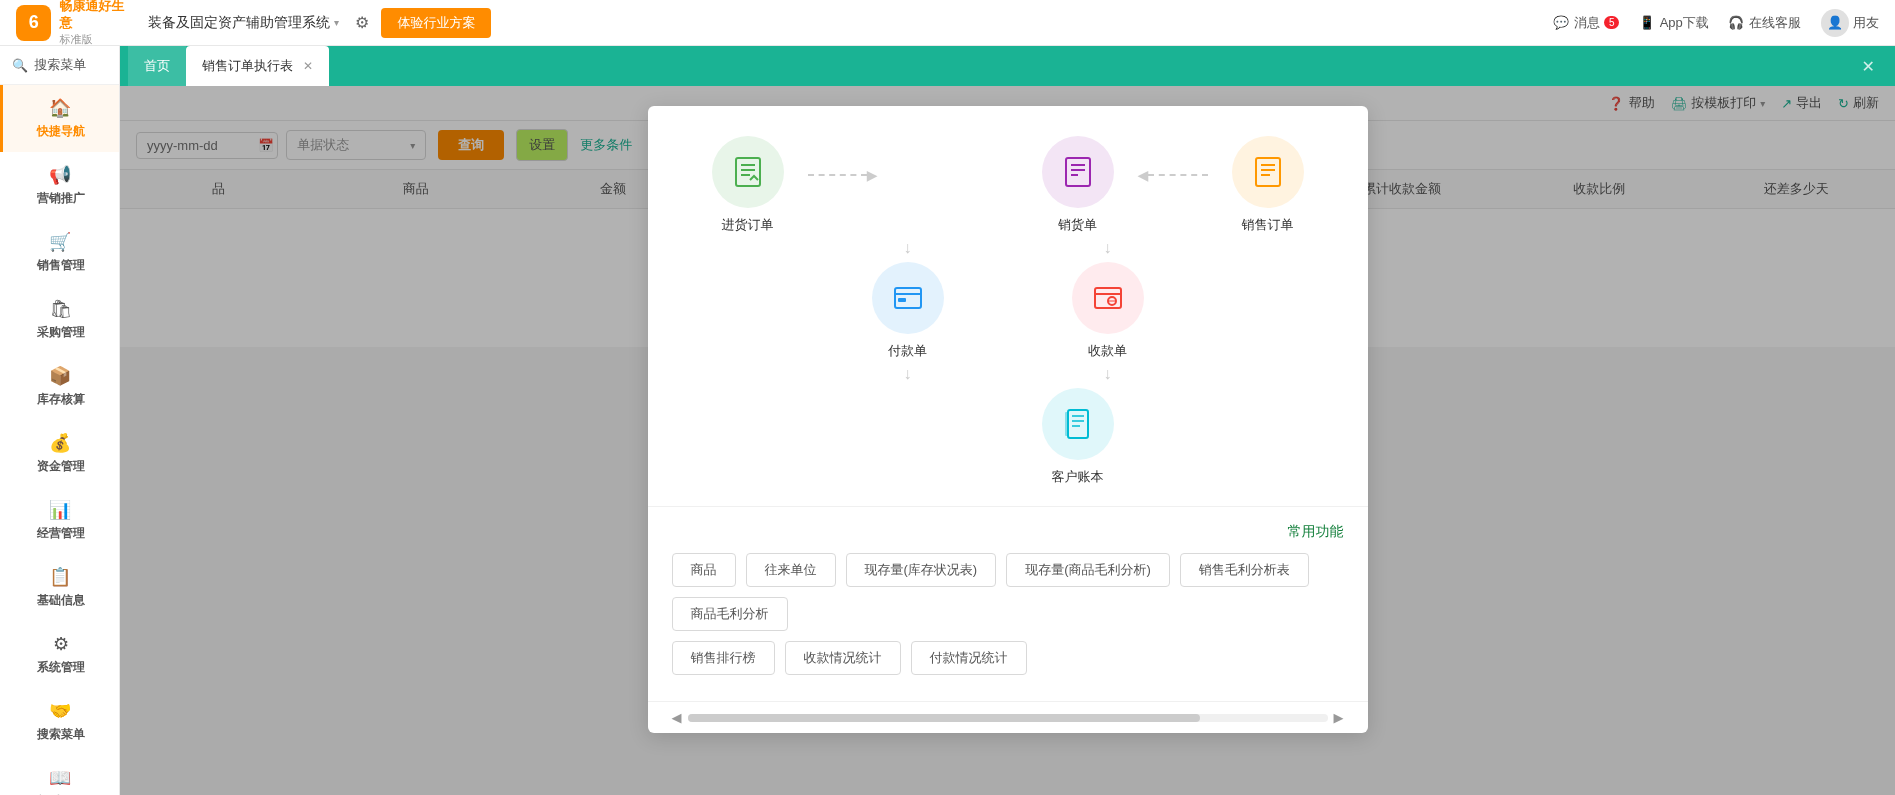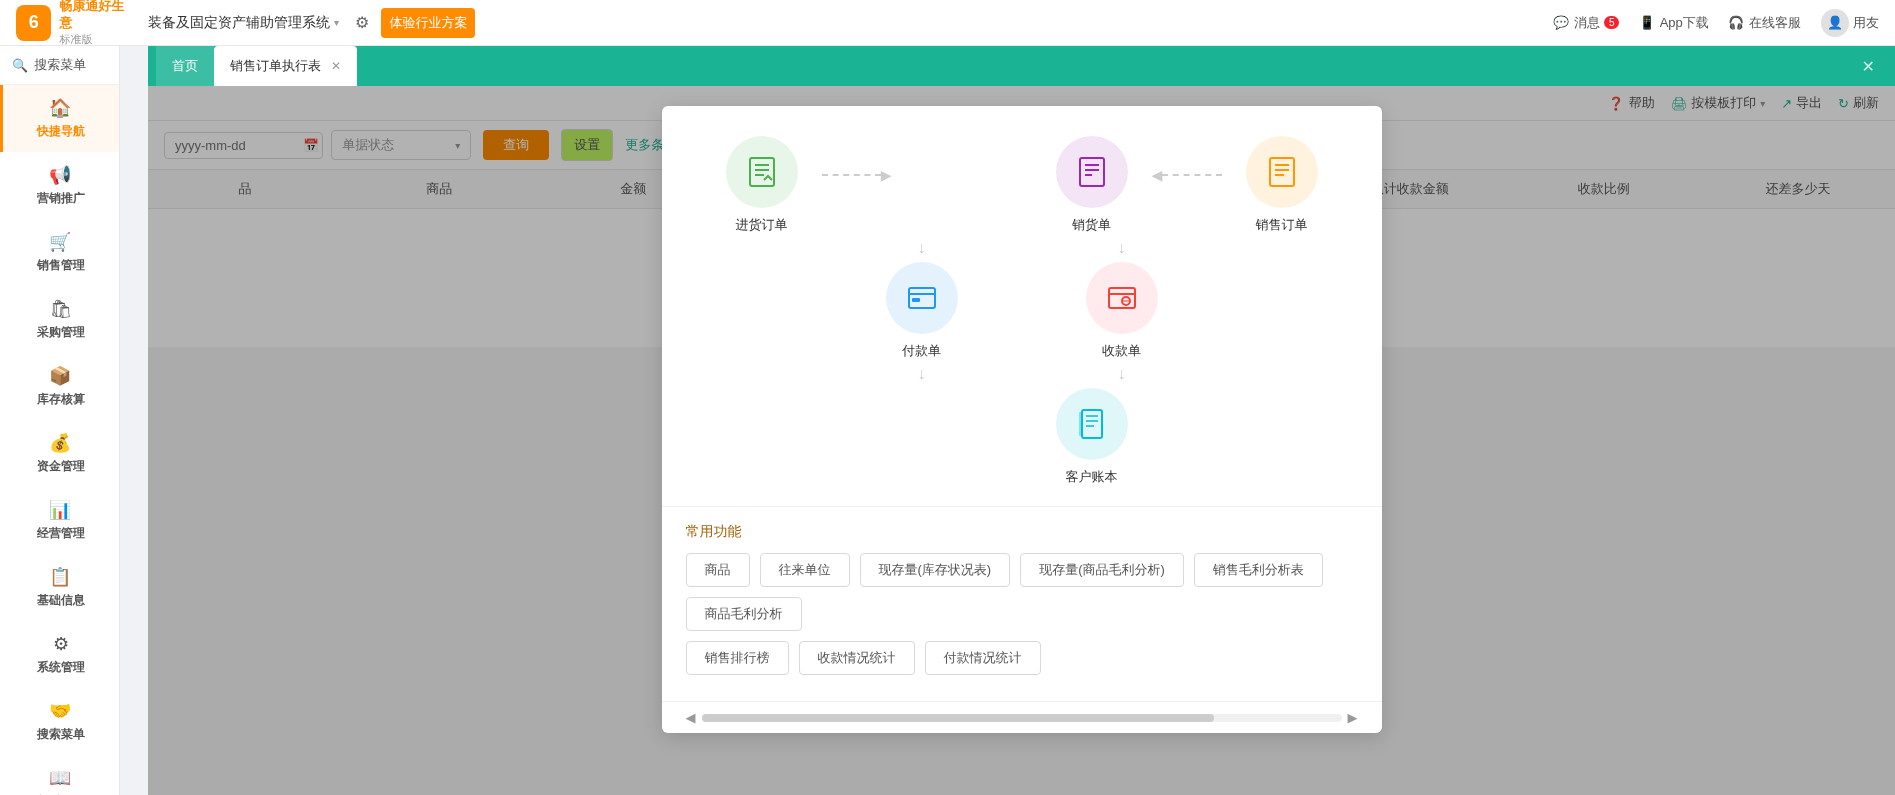--- a/index.html
+++ b/index.html
@@ -17,21 +17,21 @@
     .logo-area { display: flex; align-items: center; gap: 8px; width: 120px; }
     .logo-icon { width: 36px; height: 36px; background: #ff8c00; border-radius: 8px; display: flex; align-items: center; justify-content: center; color: #fff; font-size: 18px; font-weight: bold; }
     .logo-text { font-size: 11px; color: #333; line-height: 1.3; }
     .logo-text .main { font-weight: bold; color: #ff8c00; font-size: 13px; }
     .system-title { color: #333; font-size: 14px; font-weight: 500; }
     .topbar-select { display: flex; align-items: center; gap: 4px; cursor: pointer; }
     .topbar-select .arrow { color: #999; font-size: 10px; }
     .topbar-gear { color: #666; cursor: pointer; font-size: 16px; margin-left: 4px; }
     .topbar-btn {
       background: #ff8c00; color: #fff; border: none; border-radius: 4px;
-      padding: 6px 8px; cursor: pointer; font-size: 13px;
+      padding: 6px 16px; cursor: pointer; font-size: 13px;
     }
     .topbar-right { margin-left: auto; display: flex; align-items: center; gap: 20px; }
     .topbar-right-item { display: flex; align-items: center; gap: 4px; color: #555; cursor: pointer; font-size: 13px; }
     .badge { background: #f5222d; color: #fff; border-radius: 10px; font-size: 10px; padding: 1px 5px; }
     .avatar { width: 28px; height: 28px; background: #e0e0e0; border-radius: 50%; display: flex; align-items: center; justify-content: center; color: #999; }
 
     
     .main-area { display: flex; flex: 1; overflow: hidden; }
 
     
@@ -46,21 +46,21 @@
     .sidebar-item {
       display: flex; flex-direction: column; align-items: center;
       padding: 12px 8px; cursor: pointer; gap: 4px; color: #555;
       border-left: 3px solid transparent;
     }
     .sidebar-item.active { color: #ff8c00; border-left-color: #ff8c00; background: #fff8f0; }
     .sidebar-item .icon { font-size: 18px; }
     .sidebar-item .label { font-size: 12px; font-weight: bold; }
 
     
-    .content-area { flex: 1; display: flex; flex-direction: column; overflow: hidden; margin-left: 28px; }
+    .content-area { flex: 1; display: flex; flex-direction: column; overflow: hidden; }
 
     
     .tab-bar {
       display: flex; align-items: center; background: #1ab394;
       height: 40px; padding: 0 8px; gap: 0;
     }
     .tab-item {
       display: flex; align-items: center; gap: 6px;
       padding: 0 16px; height: 40px; cursor: pointer;
       color: rgba(255,255,255,0.85); font-size: 13px;
@@ -89,21 +89,21 @@
     .filter-input {
       border: 1px solid #d9d9d9; border-radius: 4px; padding: 5px 10px;
       width: 180px; color: #999; font-size: 13px;
     }
     .filter-select {
       border: 1px solid #d9d9d9; border-radius: 4px; padding: 5px 10px;
       width: 140px; color: #999; font-size: 13px; display: flex; align-items: center; justify-content: space-between; cursor: pointer;
     }
     .filter-btn-search {
       background: #ff8c00; color: #fff; border: none; border-radius: 4px;
-      padding: 6px 20px; cursor: pointer; font-size: 13px;
+      padding: 6px 20px; cursor: pointer; font-size: 13px; font-weight: bold;
     }
     .filter-btn-set {
       background: #bef264; color: #555; border: 1px solid #d9d9d9; border-radius: 4px;
       padding: 6px 12px; cursor: pointer; font-size: 13px;
     }
     .filter-more { color: #1ab394; cursor: pointer; font-size: 13px; }
 
     
     .table-area { background: #fff; }
     .table-header {
@@ -145,21 +145,21 @@
     .flow-circle.orange { background: #fff3e0; }
     .flow-circle.blue-light { background: #e3f2fd; }
     .flow-circle.red2 { background: #ffebee; }
     .flow-circle.orange2 { background: #fff8e1; }
     .flow-circle.teal { background: #e0f7fa; }
 
     .flow-label { font-size: 13px; color: #333; }
 
     
     .common-func { padding: 16px 24px; border-top: 1px solid #f0f0f0; }
-    .common-func-title { font-size: 14px; color: #a16207; margin-bottom: 12px; font-weight: 500; }
+    .common-func-title { font-size: 14px; color: #15803d; margin-bottom: 12px; font-weight: 500; text-align: right; }
     .func-btns { display: flex; flex-wrap: wrap; gap: 10px; margin-bottom: 10px; }
     .func-btn {
       border: 1px solid #d9d9d9; border-radius: 4px; padding: 7px 18px;
       background: #fff; color: #555; cursor: pointer; font-size: 13px;
     }
 
     
     .scroll-row {
       display: flex; align-items: center; padding: 8px 24px; border-top: 1px solid #f0f0f0;
       gap: 6px;
@@ -293,21 +293,21 @@
             <span>导出</span>
           </div>
           <div class="toolbar-btn">
             <span class="icon" style="color:#1ab394;">↻</span>
             <span>刷新</span>
           </div>
         </div>
 
         <div class="filter-row">
           <div style="display:flex;align-items:center;gap:4px;">
-            <input class="filter-input" type="text" style="width: 159px;" placeholder="yyyy-mm-dd">
+            <input class="filter-input" type="text" style="width: 142px;" placeholder="yyyy-mm-dd">
             <span style="margin-left:-24px;color:#999;cursor:pointer;">📅</span>
           </div>
           <div class="filter-select">
             <span>单据状态</span>
             <span style="color:#999;font-size:10px;">▾</span>
           </div>
           <button class="filter-btn-search">查询</button>
           <button class="filter-btn-set">设置</button>
           <span class="filter-more">更多条件</span>
         </div>

